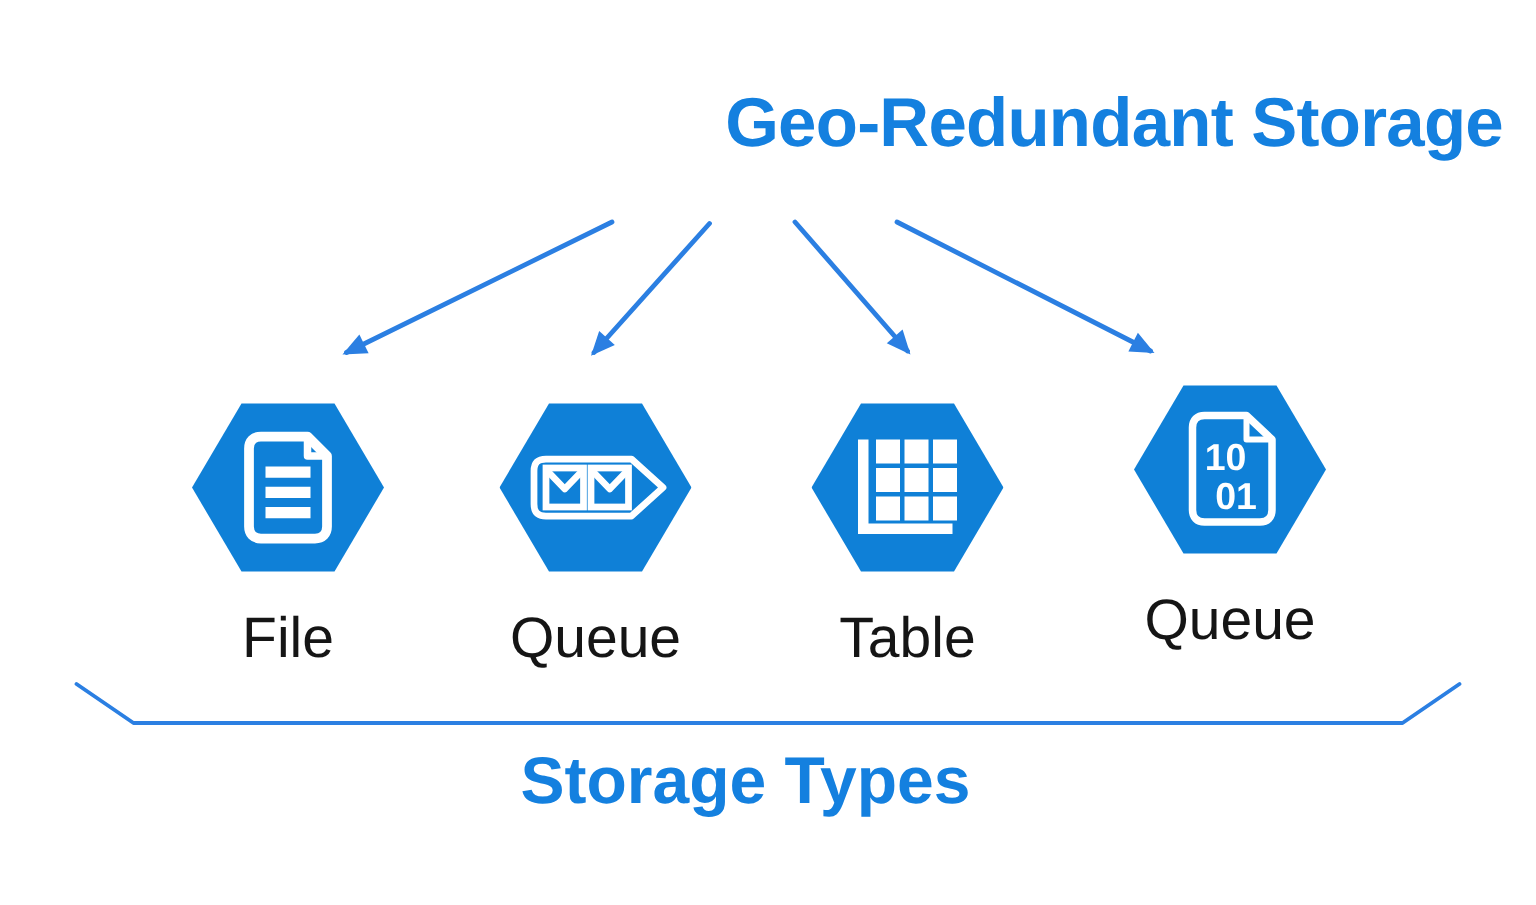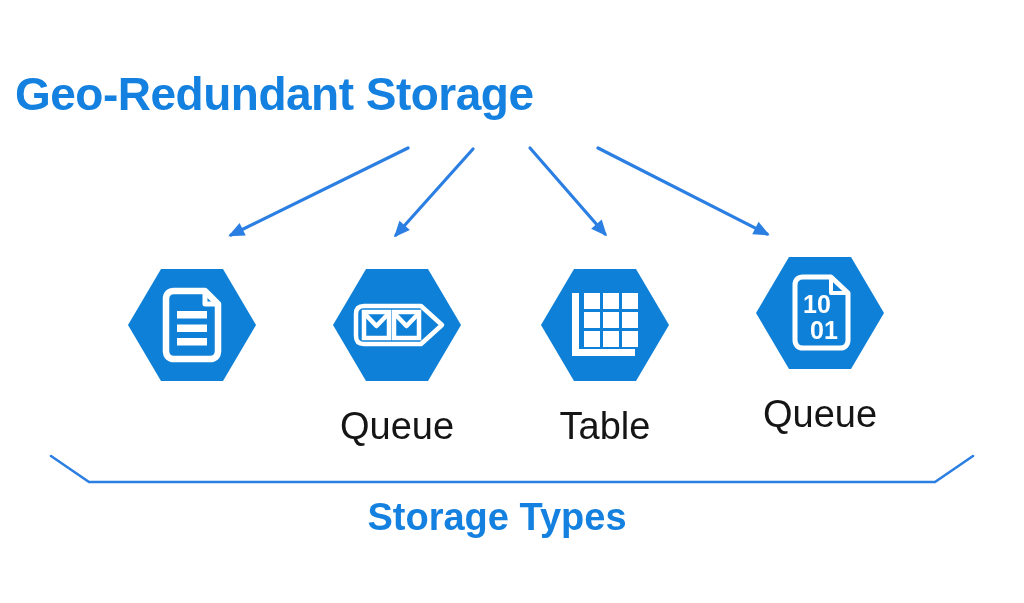--- a/index.html
+++ b/index.html
@@ -5,36 +5,36 @@
   html,body{margin:0;padding:0;background:#fff;}
   .stage{
     position:relative;
     width:1024px;height:603px;
     background:var(--bg,#ffffff);
     overflow:hidden;
     font-family:"Liberation Sans",sans-serif;
   }
   .title{
     position:absolute;top:52px;left:0;width:1000px;
-    margin:15px;text-align:left;
+    margin:2px;text-align:right;
     font-size:46px;font-weight:bold;letter-spacing:-0.5px;
     color:var(--title,#1480df);
   }
   .layer{position:absolute;left:0;top:0;pointer-events:none;}
   .storage-item{position:absolute;width:160px;text-align:center;}
   .storage-item svg.hex{display:block;margin:0 auto;}
   .item-label{
     margin-top:22px;
     font-size:38px;line-height:44px;
     color:var(--label,#151515);
   }
   .footer-label{
     position:absolute;top:496px;left:0;width:994px;
     margin:0;text-align:center;
-    font-size:38px;font-weight:bold;
+    font-size:44px;font-weight:bold;
     color:var(--title,#1480df);
   }
 </style>
 </head>
 <body>
 
 <div class="stage" style="--bg: #ffffff; --title: #1480df; --label: #151515;">
 
   <h1 class="title">Geo-Redundant Storage</h1>
 
@@ -54,20 +54,21 @@
 
   <div class="storage-item" style="left:112px;top:268px;">
     <svg class="hex" width="128" height="114" viewBox="0 0 128 114">
       <polygon points="0,57 33,1 95,1 128,57 95,113 33,113" fill="#0f80d7"></polygon>
       <path d="M77 23 H46 C41 23 38 26 38 31 V83 C38 88 41 91 46 91 H82 C87 91 90 88 90 83 V36 Z" fill="none" stroke="#ffffff" stroke-width="6.5" stroke-linejoin="round"></path>
       <path d="M77 23 V36 H90" fill="none" stroke="#ffffff" stroke-width="5" stroke-linejoin="round"></path>
       <rect x="49" y="43" width="30" height="7.5" fill="#ffffff"></rect>
       <rect x="49" y="56.5" width="30" height="7.5" fill="#ffffff"></rect>
       <rect x="49" y="70" width="30" height="7.5" fill="#ffffff"></rect>
     </svg>
+    <div class="item-label">File</div>
   </div>
 
   <div class="storage-item" style="left:525px;top:268px;">
     <svg class="hex" width="128" height="114" viewBox="0 0 128 114">
       <polygon points="0,57 33,1 95,1 128,57 95,113 33,113" fill="#0f80d7"></polygon>
       <rect x="31" y="25" width="7" height="63" fill="#ffffff"></rect>
       <rect x="31" y="81" width="63" height="7" fill="#ffffff"></rect>
       <g fill="#ffffff">
         <rect x="43" y="25" width="16" height="16"></rect>
           <rect x="62" y="25" width="16" height="16"></rect>

